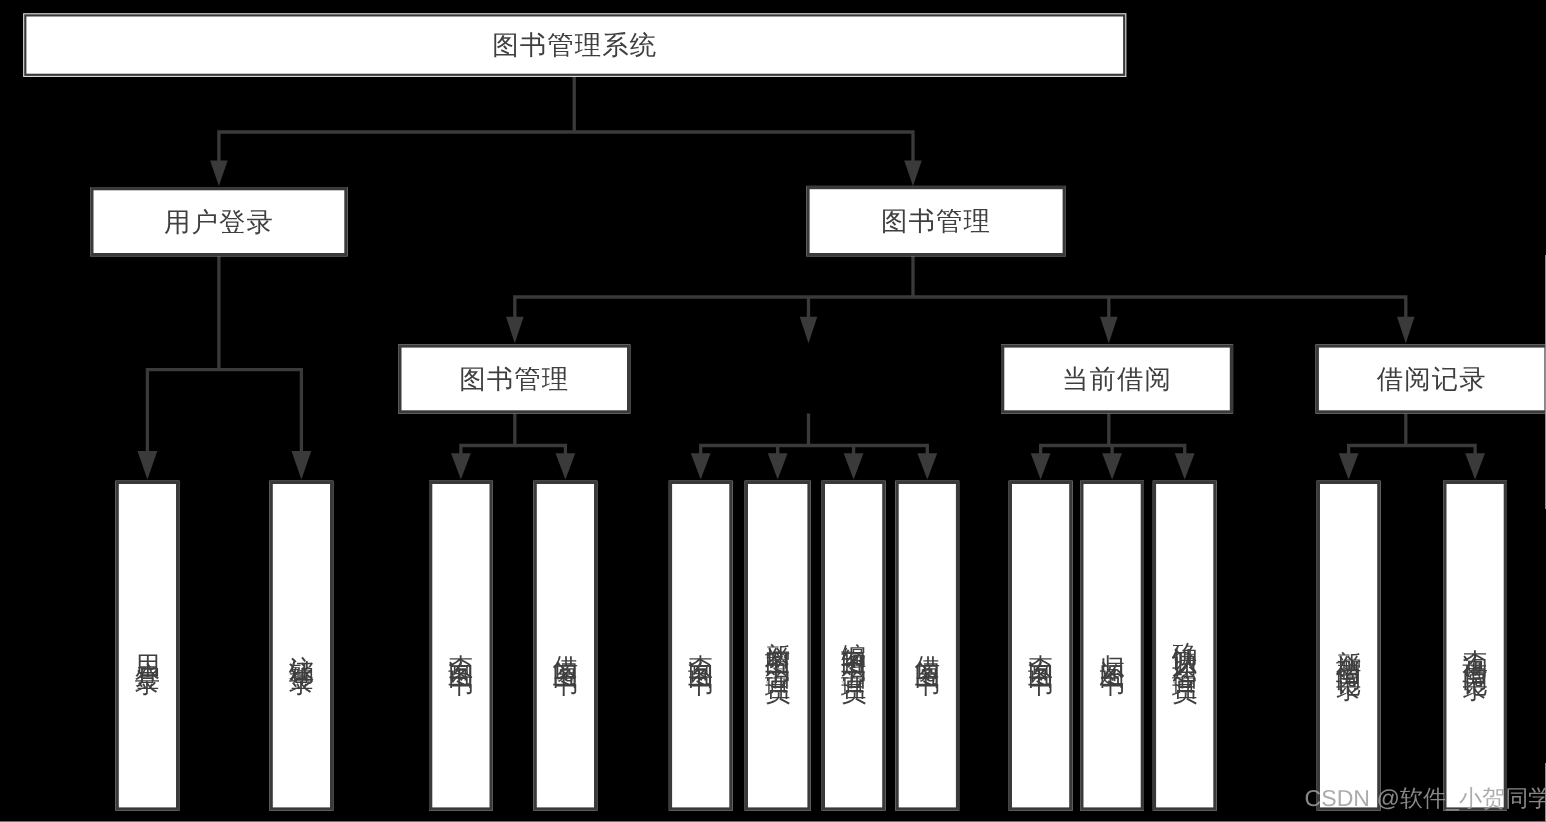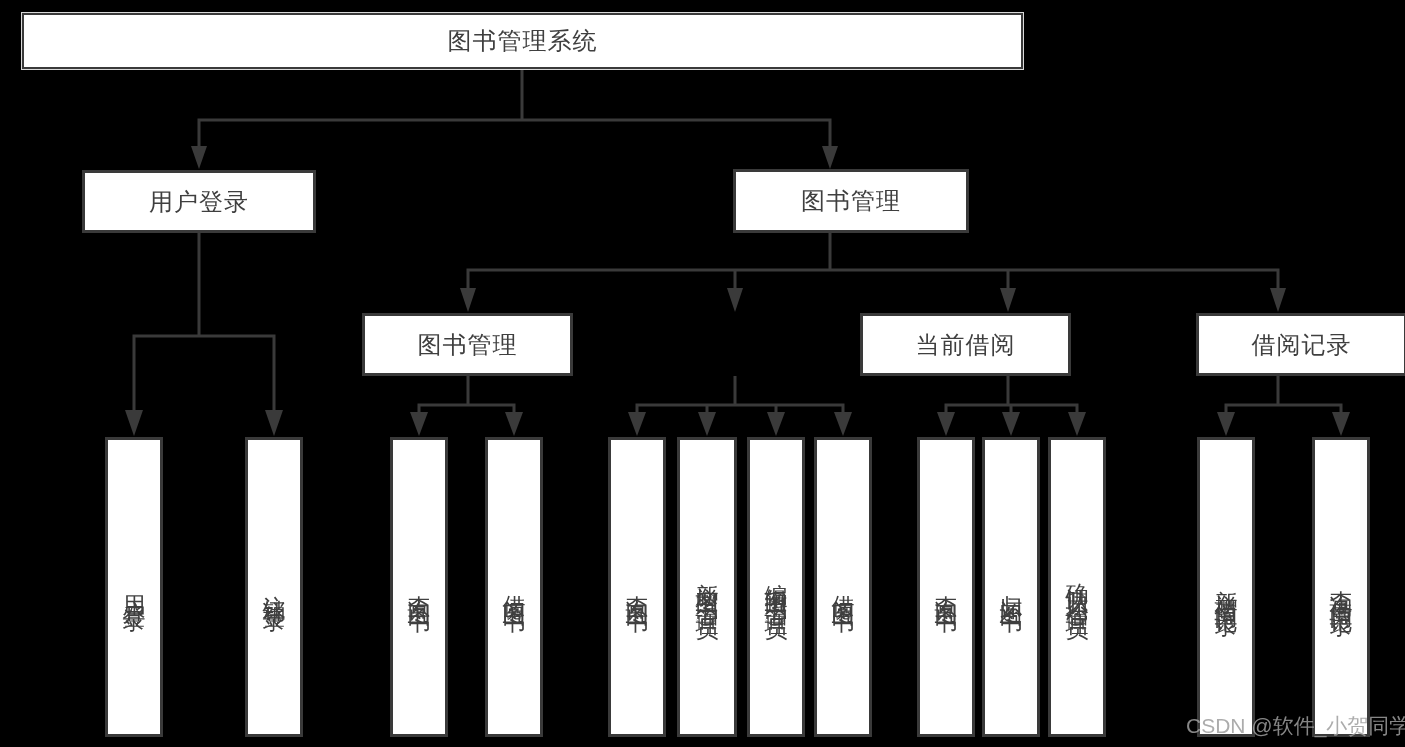--- a/index.html
+++ b/index.html
@@ -112,21 +112,21 @@
   <div class="node" style="left:82px; top:170px; width:234px; height:63px;">
     <span class="hlabel">用户登录</span>
   </div>
   <div class="node" style="left:712px; top:169px; width:236px; height:64px;margin-left:21px;">
     <span class="hlabel">图书管理</span>
   </div>
 
   <div class="node" style="left:362px; top:313px; width:211px; height:63px;">
     <span class="hlabel">图书管理</span>
   </div>
-  <div class="node" style="left:860px; top:313px; width:211px; height:63px;font-family:Liberation Serif, serif;">
+  <div class="node" style="left:910px; top:313px; width:211px; height:63px;font-family:Liberation Serif, serif;">
     <span class="hlabel">当前借阅</span>
   </div>
   <div class="node" style="left:1196px; top:313px; width:211px; height:63px;">
     <span class="hlabel">借阅记录</span>
   </div>
 
   <div class="node leaf" style="left:105px; top:437px; width:58px; height:300px;">
     <span class="vlabel">用户登录</span>
   </div>
   <div class="node leaf" style="left:245px; top:437px; width:58px; height:300px;">

